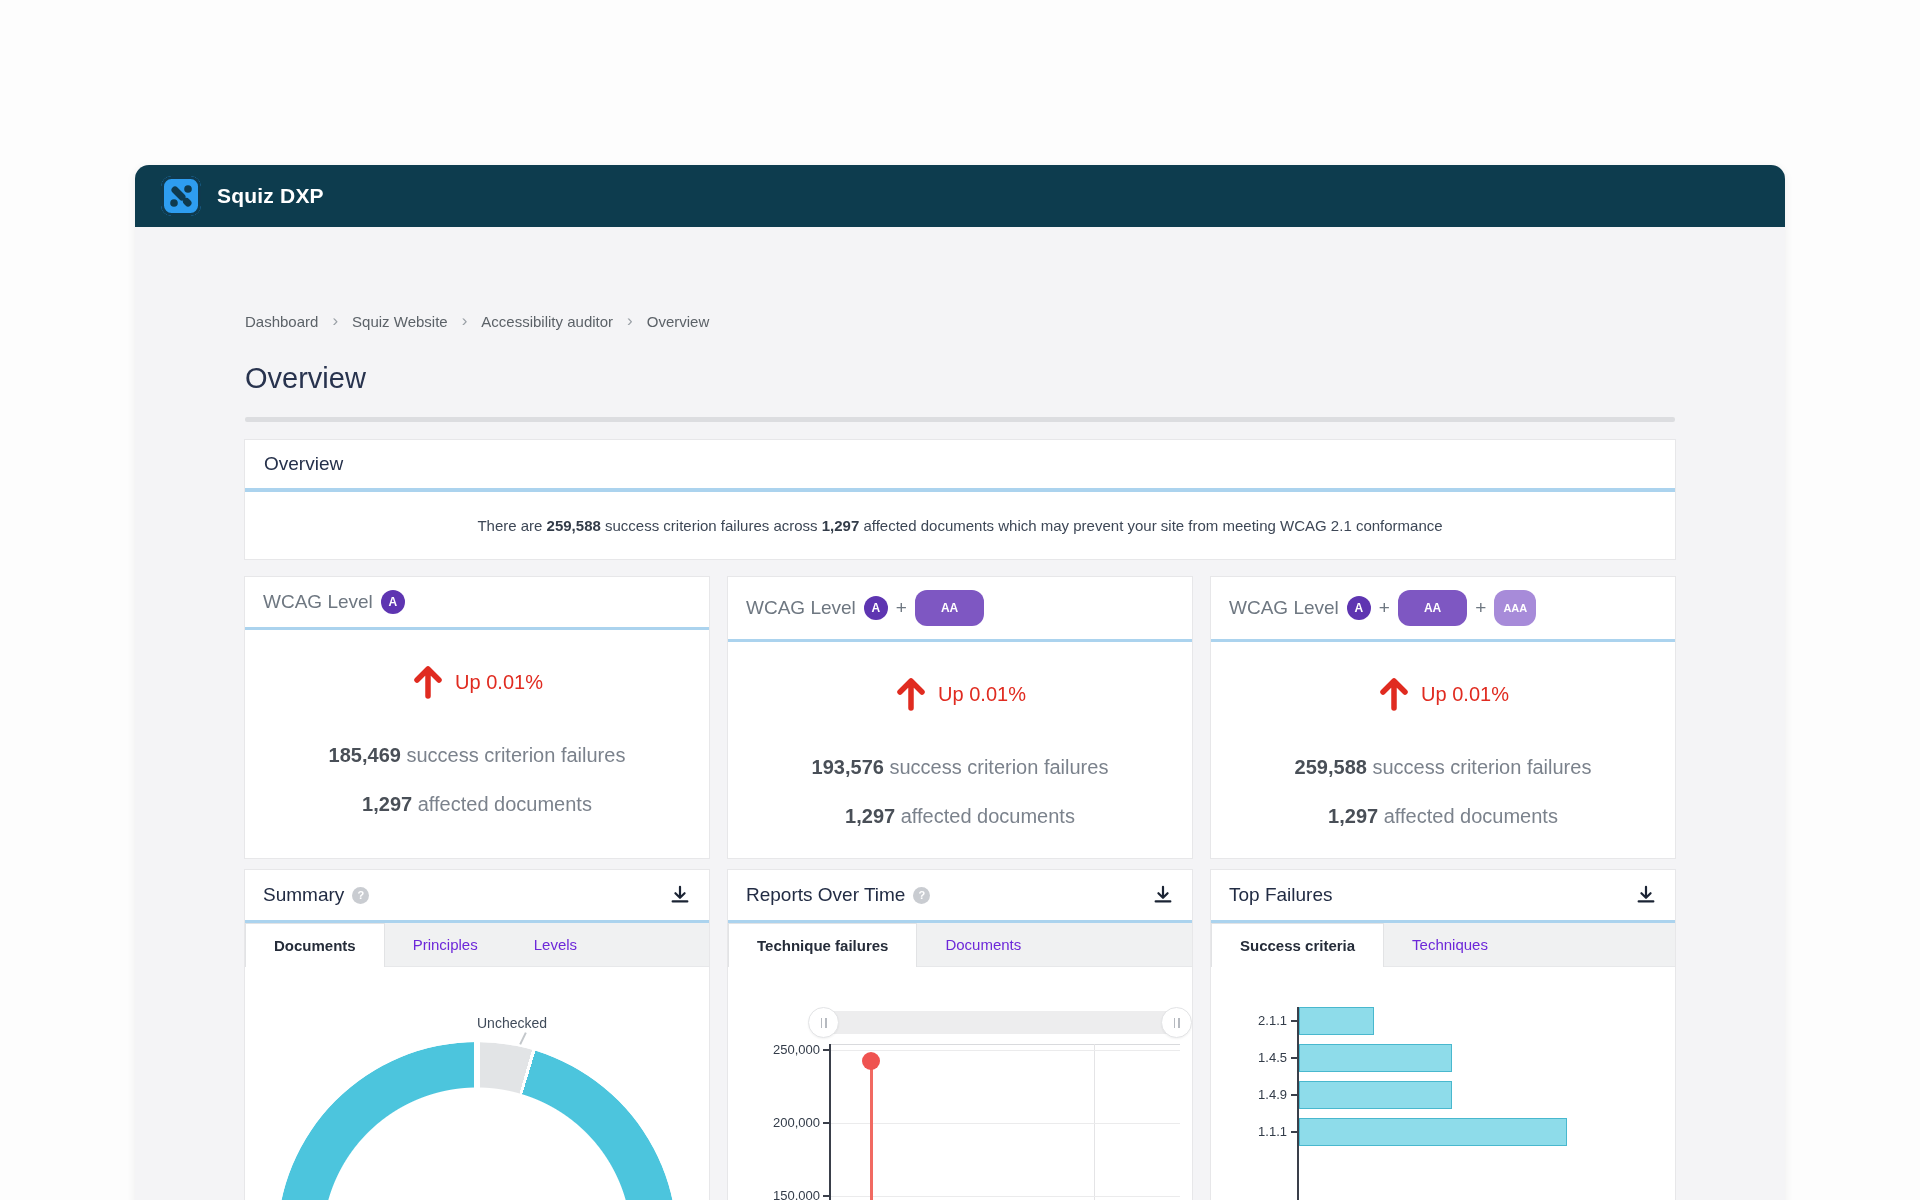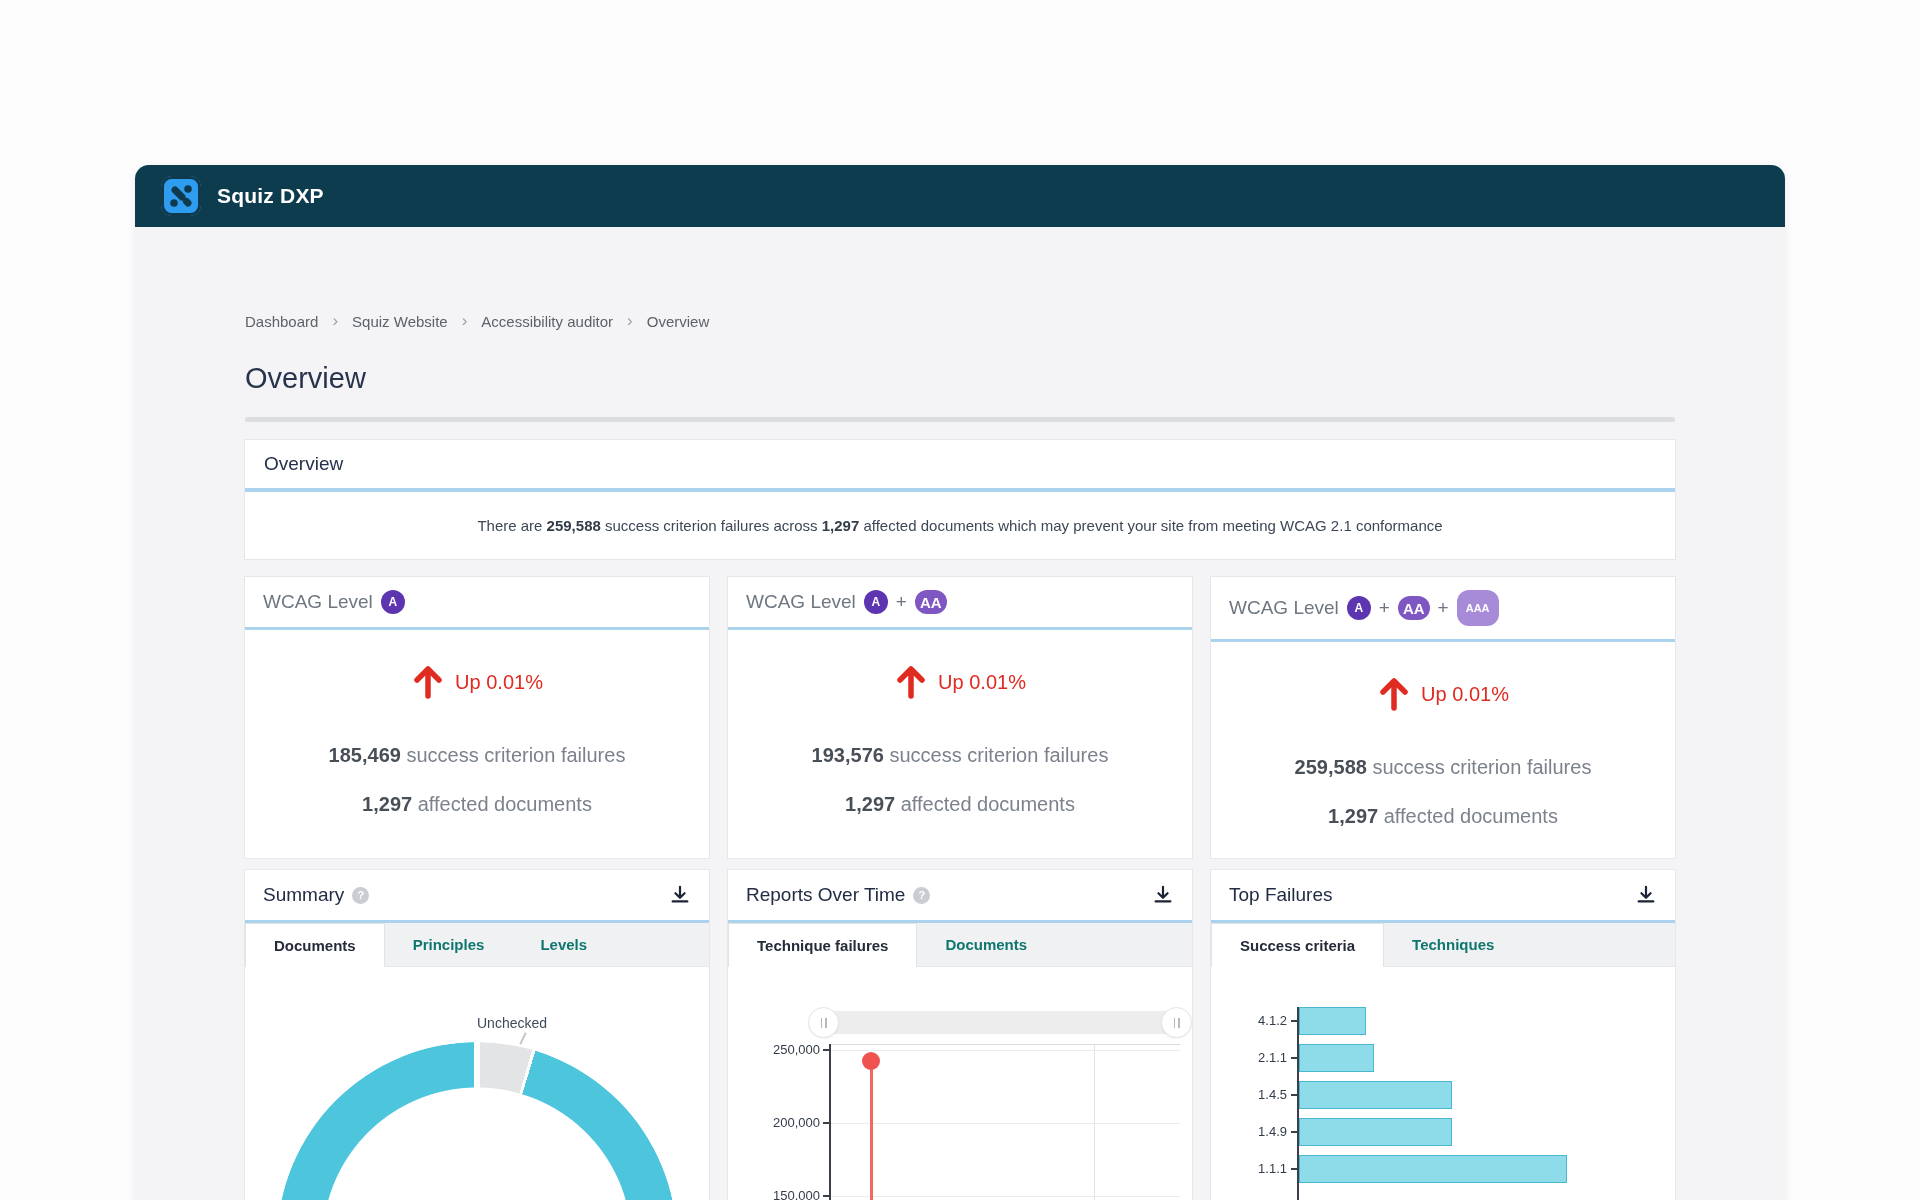--- a/index.html
+++ b/index.html
@@ -30,39 +30,39 @@
   .overview-body b { color:#333c49; }
   
   .stats-row { display:flex; gap:19px; margin-top:18px; }
   .stat-card { flex:1; background:#fff; box-shadow:0 0 0 1px rgba(0,0,0,.05); }
   .stat-head { display:flex; align-items:center; gap:8px; padding:13px 18px;
     border-bottom:3px solid #abd3ee; }
   .stat-title { font-size:19px; color:#6e7781; }
   .badge { display:inline-flex; align-items:center; justify-content:center;
     color:#fff; font-weight:700; }
   .badge-a { width:24px; height:24px; border-radius:50%; background:#5e35b1; font-size:12px; }
-  .badge-aa { height:24px; padding:0 5px; border-radius:12px; background:#7e57c2; font-size:15px; }
+  .badge-aa { height:36px; padding:0 26px; border-radius:12px; background:#7e57c2; font-size:12px; }
   .badge-aaa { height:36px; padding:0 9px; border-radius:12px; background:#a78bd9; font-size:11px; }
   .badge-plus { color:#6e7781; font-size:19px; }
   .stat-body { text-align:center; padding:34px 10px 30px; }
   .trend { display:inline-flex; align-items:center; gap:10px; color:#e02b20; font-size:20px; }
   .stat-line { margin-top:40px; font-size:20px; color:#7b828c; }
   .stat-line + .stat-line { margin-top:26px; }
   .stat-line b { color:#494f57; }
   
   .bottom-row { display:flex; gap:19px; margin-top:12px; }
   .bt-card { flex:1; background:#fff; box-shadow:0 0 0 1px rgba(0,0,0,.05); }
   .bt-head { display:flex; align-items:center; gap:8px; padding:14px 18px;
     border-bottom:3px solid #abd3ee; }
   .bt-title { font-size:19px; font-weight:500; color:#222c44; }
   .help-dot { width:17px; height:17px; border-radius:50%; background:#c9ccd1; color:#fff;
     font-size:11px; font-weight:700; display:inline-flex; align-items:center; justify-content:center; cursor:pointer; }
   .dl-btn { margin-left:auto; background:none; border:none; cursor:pointer; display:flex; }
   .tabbar { display:flex; background:#f0f1f2; border-bottom:1px solid #e7e8ea; }
-  .tab { padding:13px 28px; font-size:15px; color:#0f766e; cursor:pointer;font-weight:bold; }
+  .tab { padding:13px 28px; font-size:15px; color:#6d28d9; cursor:pointer; }
   .tab.active { background:#fff; font-weight:700; color:#252c39;
     border:1px solid #e2e3e5; border-bottom:none; margin-bottom:-1px; }
   .bt-content { position:relative; background:#fff; height:420px; overflow:hidden; }
   
   .donut-wrap { position:absolute; left:0; right:0; top:0; bottom:0; }
   .donut { position:absolute; left:50%; top:75px; transform:translateX(-50%);
     width:400px; height:400px; border-radius:50%;
     -webkit-mask:radial-gradient(circle closest-side, transparent 154px, #000 155px);
     mask:radial-gradient(circle closest-side, transparent 154px, #000 155px); }
   .donut-label { position:absolute; left:50%; top:48px; font-size:14px; color:#404b5a; }
@@ -276,27 +276,20 @@
               <path d="M12 3 v11 M7 10 l5 5 l5 -5 M4 19 h16"></path>
             </svg>
           </button>
         </div>
         <div class="tabbar">
           <div class="tab active">Success criteria</div>
           <div class="tab">Techniques</div>
         </div>
         <div class="bt-content">
           <div class="fchart">
-            <div class="frow">
-              <span class="frow-label">4.1.2</span>
-              <span class="frow-tick"></span>
-              <div class="fbar-track">
-                  <div class="fbar" style="width: 25%;"></div>
-                </div>
-            </div>
             <div class="frow">
               <span class="frow-label">2.1.1</span>
               <span class="frow-tick"></span>
               <div class="fbar-track">
                   <div class="fbar" style="width: 28%;"></div>
                 </div>
             </div>
             <div class="frow">
               <span class="frow-label">1.4.5</span>
               <span class="frow-tick"></span>

